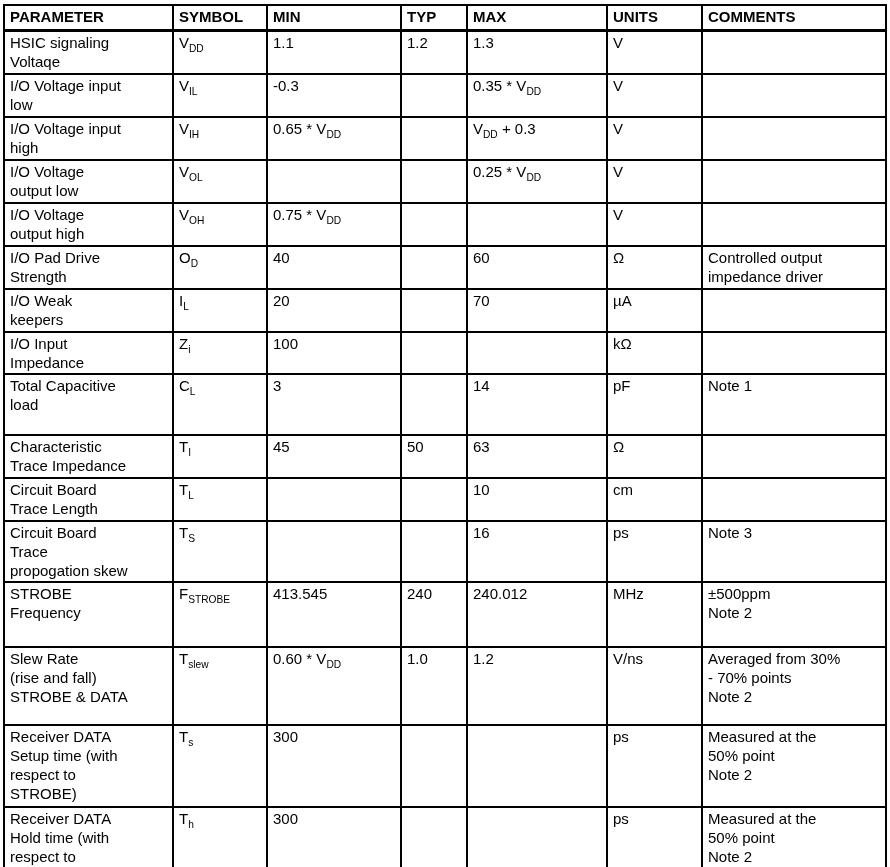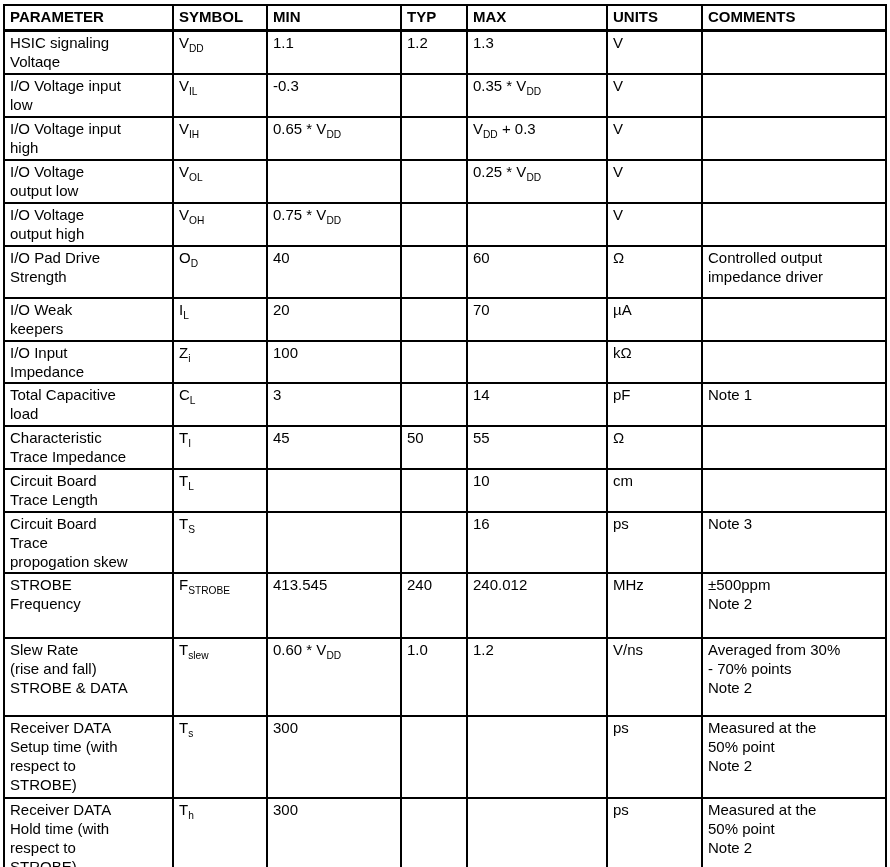--- a/index.html
+++ b/index.html
@@ -119,21 +119,21 @@
         </tr>
         <tr style="height: 43px;">
           <td class="col-parameter">I/O Voltage<br>output high</td>
           <td class="col-symbol">V<sub>OH</sub></td>
           <td class="col-min">0.75 * V<sub>DD</sub></td>
           <td class="col-typ"></td>
           <td class="col-max"></td>
           <td class="col-units">V</td>
           <td class="col-comments"></td>
         </tr>
-        <tr style="height: 52px;">
+        <tr style="height: 43px;">
           <td class="col-parameter">I/O Pad Drive<br>Strength</td>
           <td class="col-symbol">O<sub>D</sub></td>
           <td class="col-min">40</td>
           <td class="col-typ"></td>
           <td class="col-max">60</td>
           <td class="col-units">Ω</td>
           <td class="col-comments">Controlled output<br>impedance driver</td>
         </tr>
         <tr style="height: 43px;">
           <td class="col-parameter">I/O Weak<br>keepers</td>
@@ -146,35 +146,35 @@
         </tr>
         <tr style="height: 28px;">
           <td class="col-parameter">I/O Input<br>Impedance</td>
           <td class="col-symbol">Z<sub>i</sub></td>
           <td class="col-min">100</td>
           <td class="col-typ"></td>
           <td class="col-max"></td>
           <td class="col-units">kΩ</td>
           <td class="col-comments"></td>
         </tr>
-        <tr style="height: 43px; margin-left: 32px;">
+        <tr style="height: 61px; margin-left: 32px;">
           <td class="col-parameter">Total Capacitive<br>load</td>
           <td class="col-symbol">C<sub>L</sub></td>
           <td class="col-min">3</td>
           <td class="col-typ"></td>
           <td class="col-max">14</td>
           <td class="col-units">pF</td>
           <td class="col-comments">Note 1</td>
         </tr>
         <tr style="height: 43px;">
           <td class="col-parameter">Characteristic<br>Trace Impedance</td>
           <td class="col-symbol">T<sub>I</sub></td>
           <td class="col-min">45</td>
           <td class="col-typ">50</td>
-          <td class="col-max">55</td>
+          <td class="col-max">63</td>
           <td class="col-units">Ω</td>
           <td class="col-comments"></td>
         </tr>
         <tr style="height: 43px;">
           <td class="col-parameter">Circuit Board<br>Trace Length</td>
           <td class="col-symbol">T<sub>L</sub></td>
           <td class="col-min"></td>
           <td class="col-typ"></td>
           <td class="col-max">10</td>
           <td class="col-units">cm</td>

